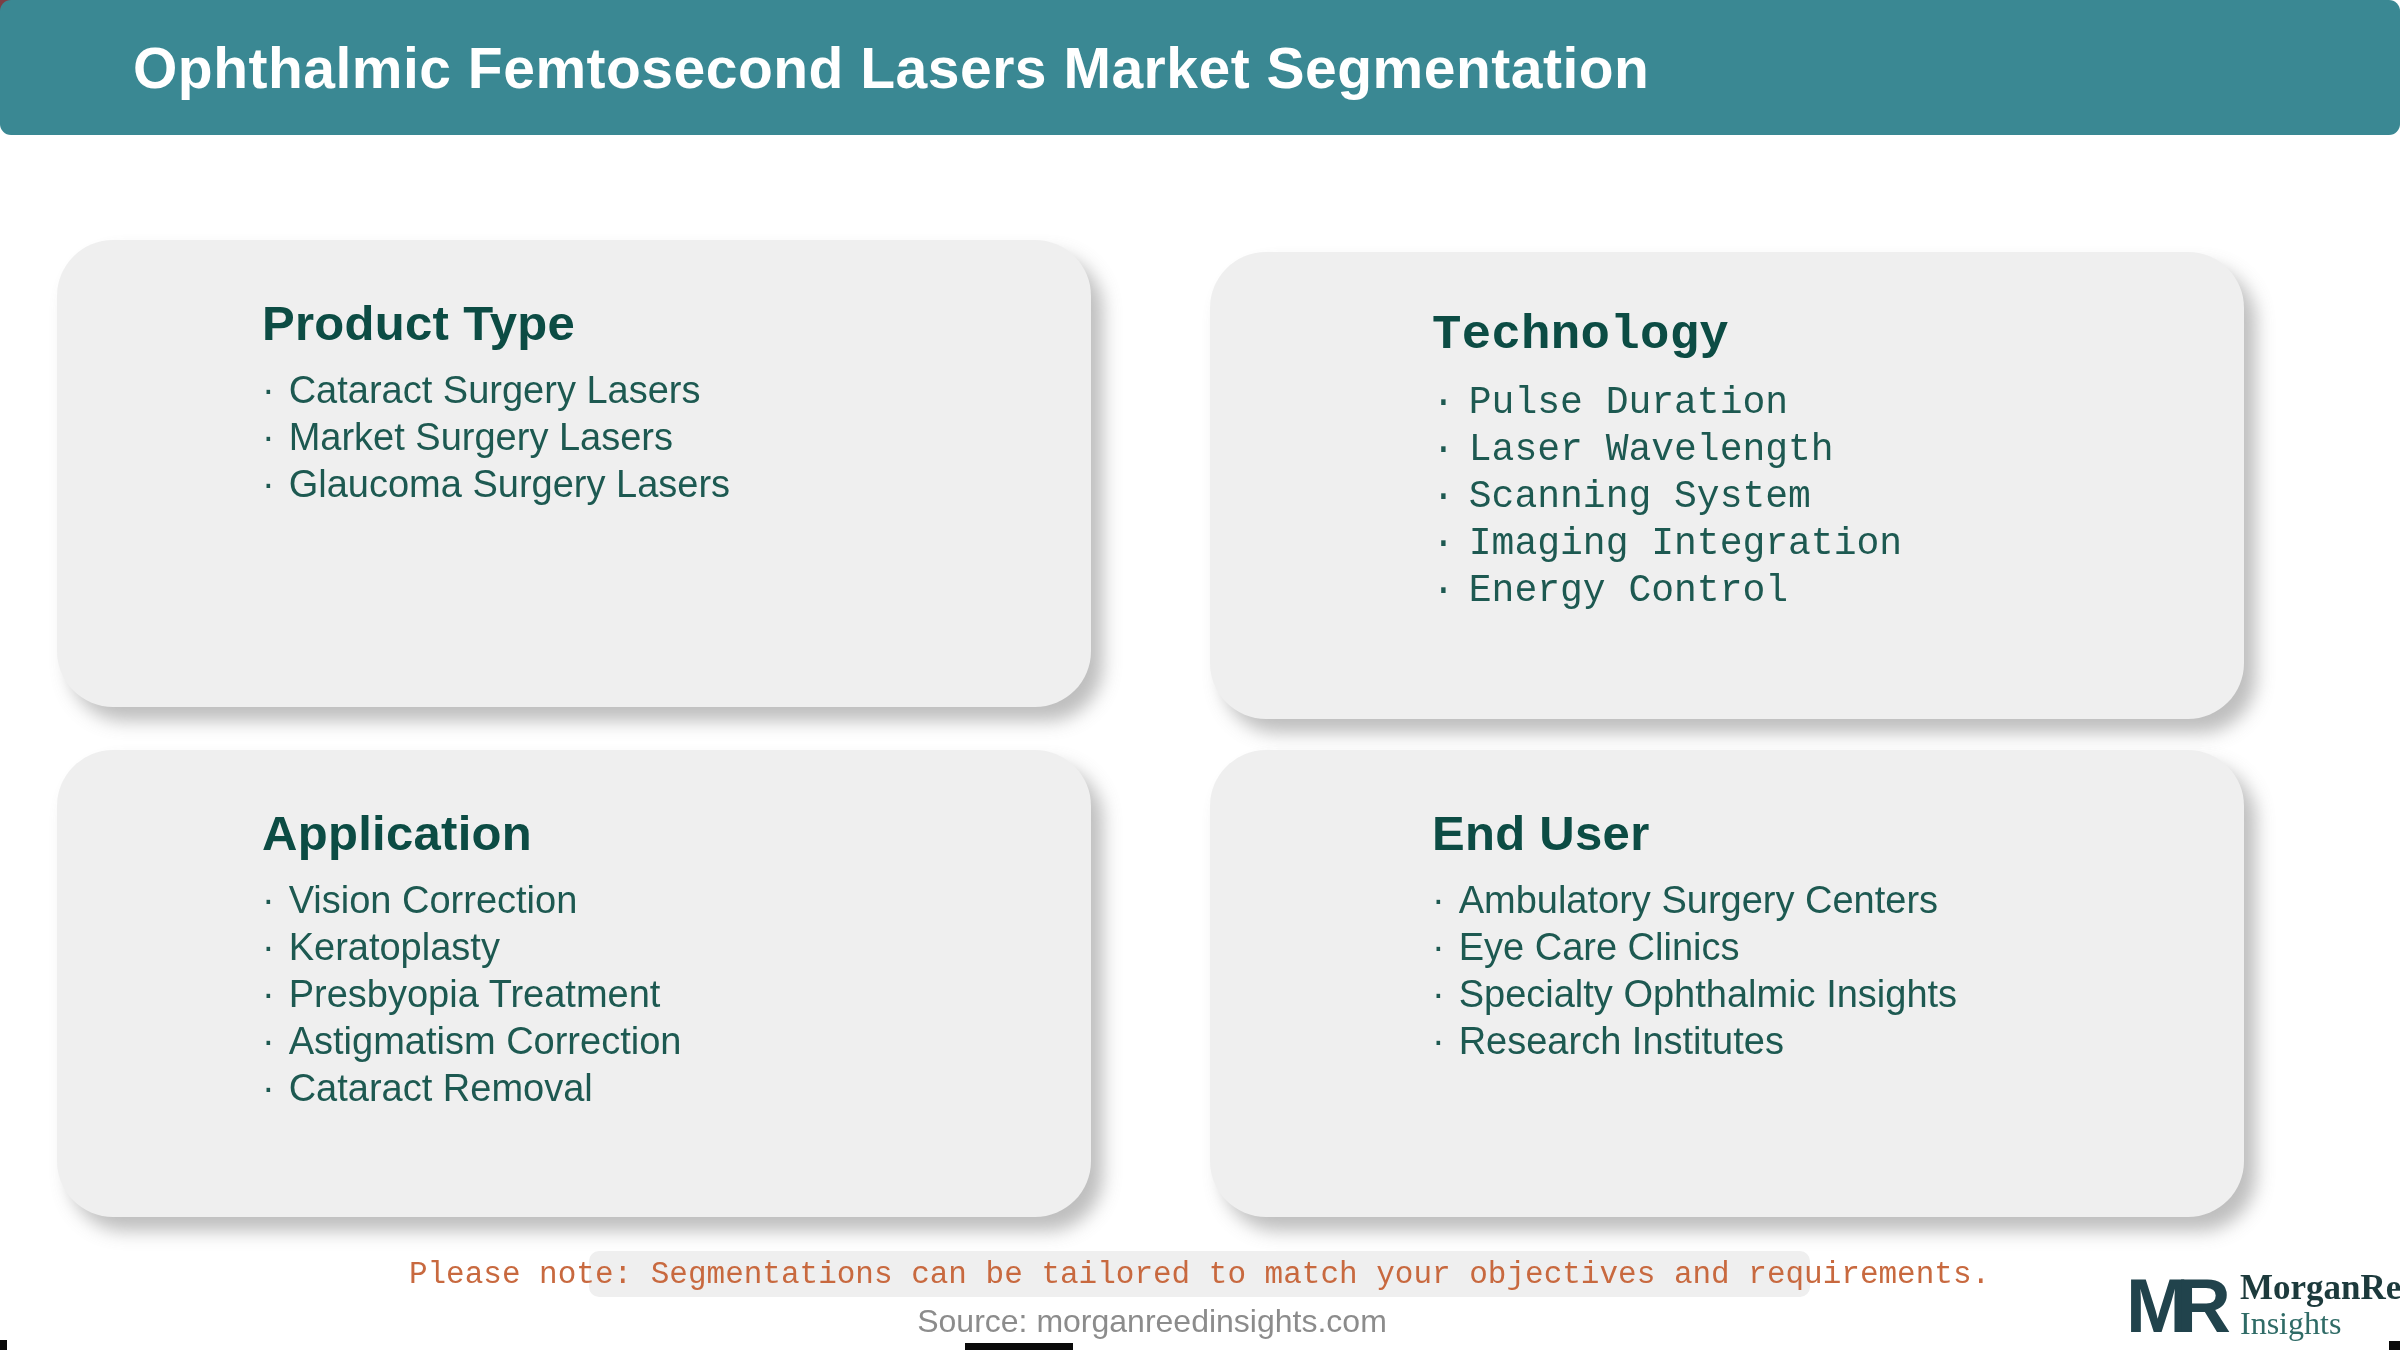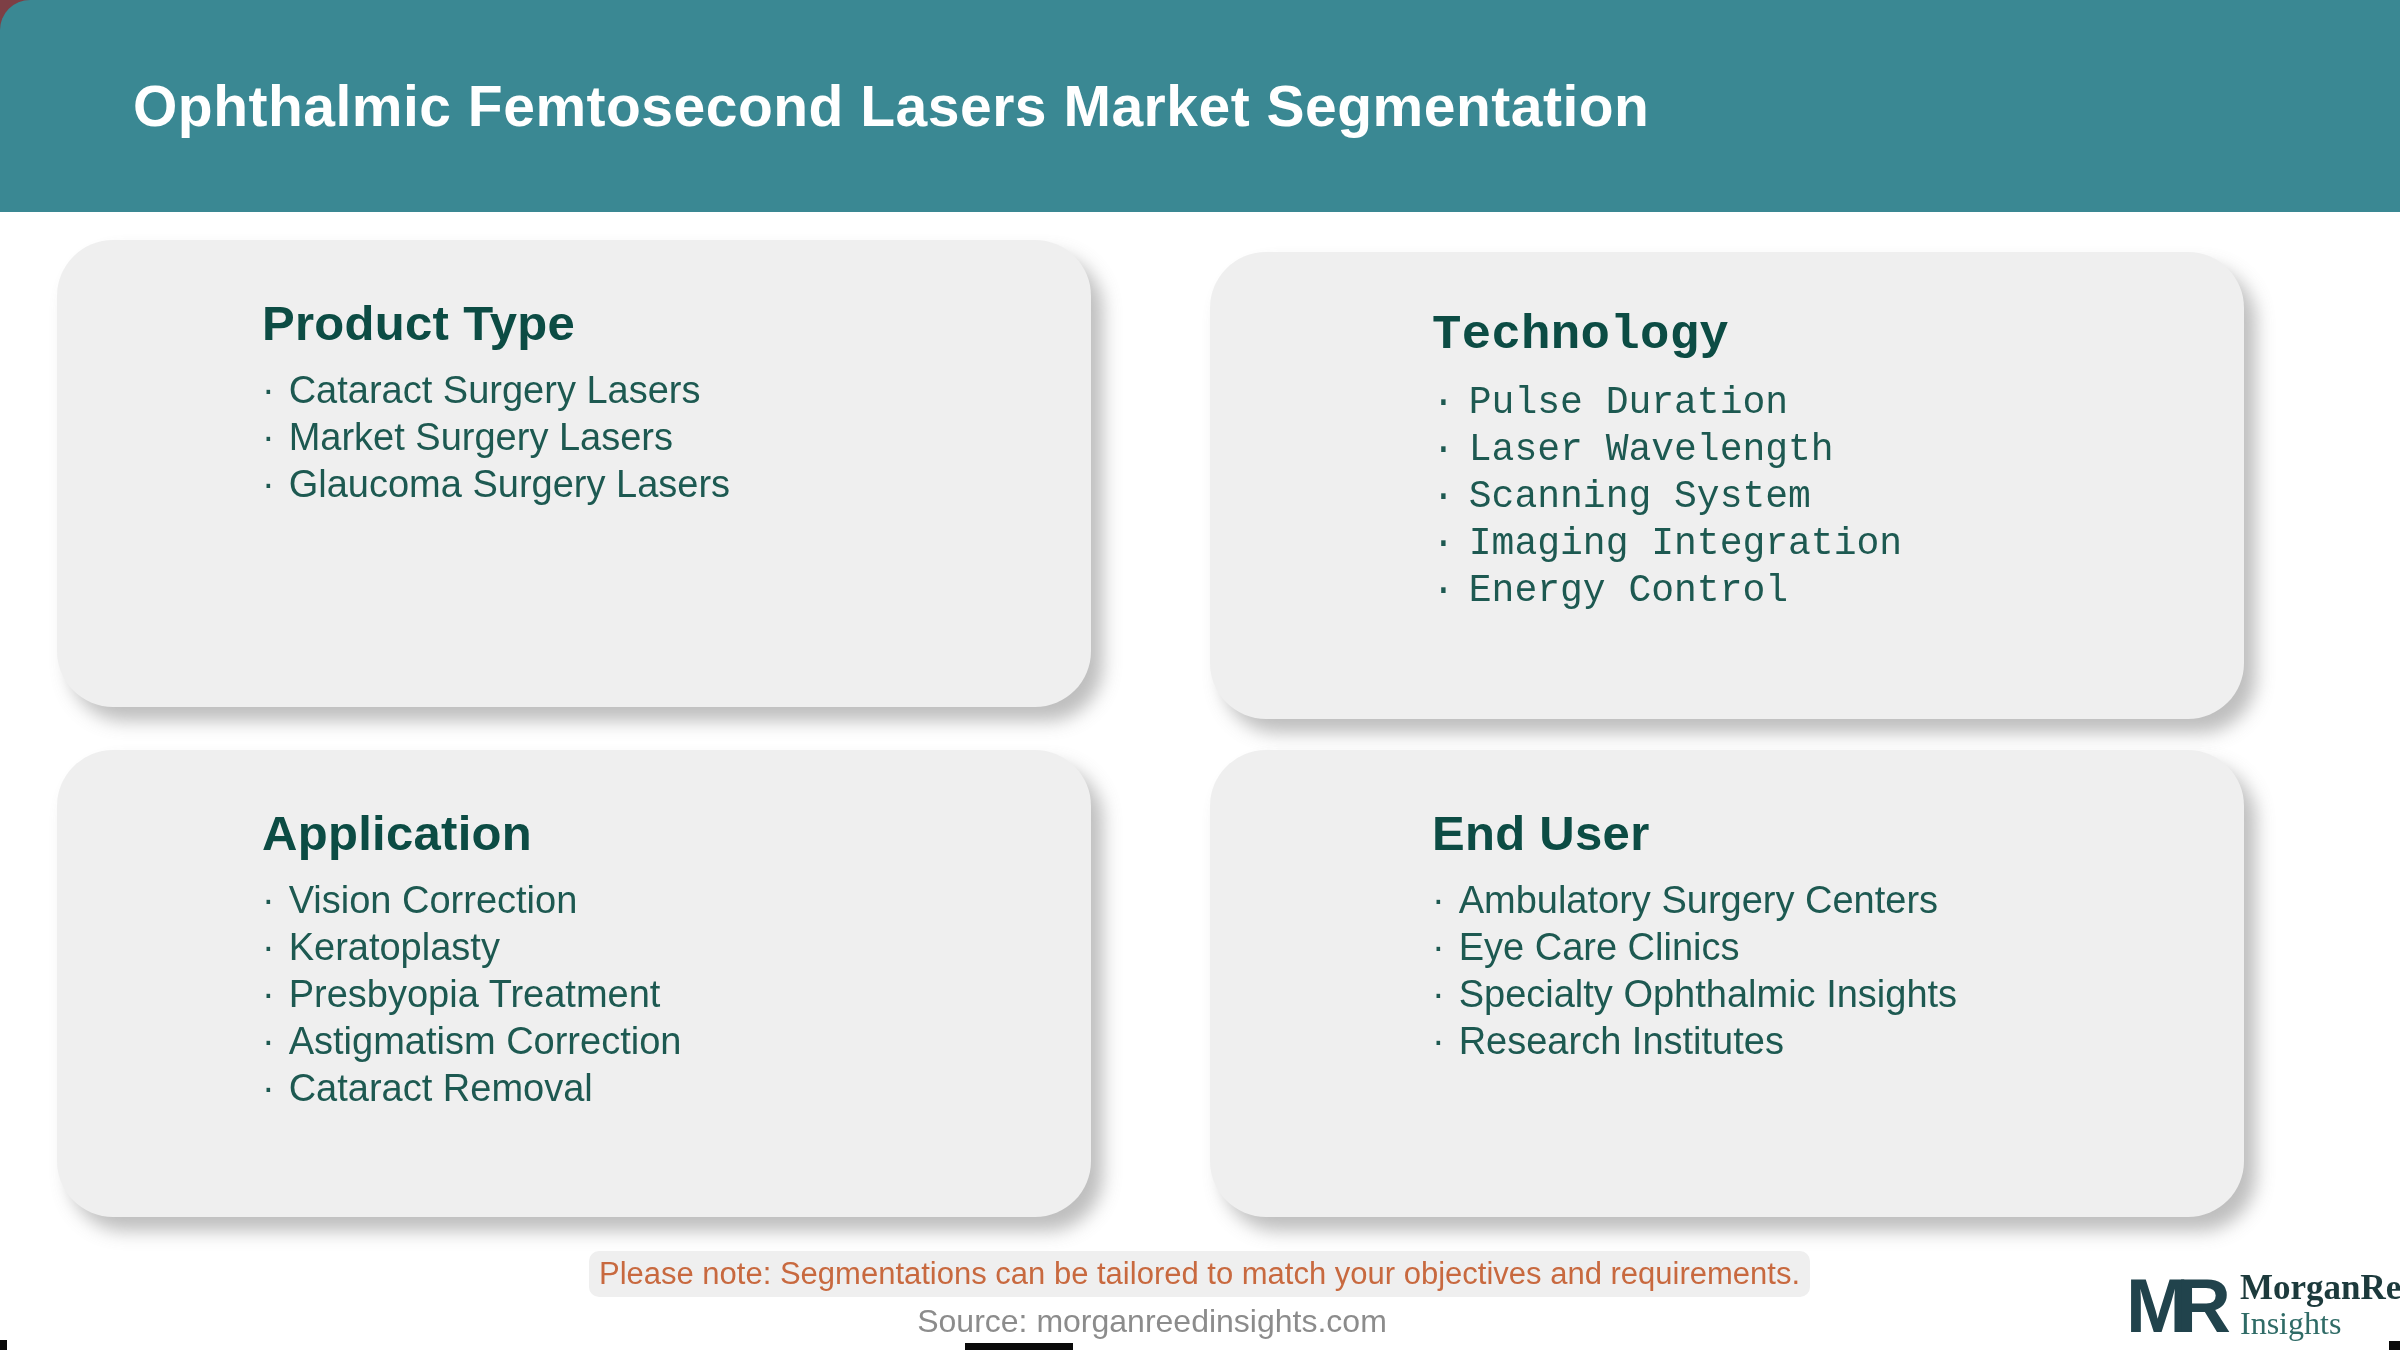--- a/index.html
+++ b/index.html
@@ -6,22 +6,22 @@
   .stage{
     position:relative;width:2400px;height:1350px;overflow:hidden;background:#ffffff;
     font-family:"Liberation Sans","DejaVu Sans",sans-serif;
   }
   
   .corner-accent{
     position:absolute;left:-6px;top:-6px;width:40px;height:60px;
     background:#7d3f45;border-radius:10px;
   }
   .header{
-    position:absolute;left:0;top:0;width:2400px;height:212px;
-    background:#3a8893;border-top-left-radius:30px;
+    position:absolute;left:0;top:0;width:2400px;height:135px;
+    background:#3a8893;border-top-left-radius:30px;border-radius:11px;
   }
   .header h1{
     margin:0;position:absolute;left:133px;top:50%;transform:translateY(-50%);
     color:#ffffff;font-size:57px;font-weight:bold;letter-spacing:0.5px;white-space:nowrap;
   }
   
   .card{
     position:absolute;width:1034px;height:467px;background:#efefef;
     border-radius:56px;
     box-shadow:12px 14px 18px rgba(110,110,110,0.45);
@@ -36,21 +36,21 @@
   }
   .card ul{
     list-style:none;margin:16px 0 0 0;padding:0;
     color:#1d5951;font-size:38px;line-height:47px;
   }
   .card ul li::before{content:"\00B7";margin-right:14px;}
   
   .note-box{
     position:absolute;left:589px;top:1251px;width:1221px;height:46px;
     background:#efefef;border-radius:10px;
-    display:flex;align-items:center;justify-content:center;
+    display:flex;align-items:center;justify-content:center;font-family:Liberation Mono, monospace;
   }
   .note-box span{color:#c8693f;font-size:31px;white-space:nowrap;}
   .source-line{
     position:absolute;left:0;top:1303px;width:2304px;text-align:center;
     color:#8c8c8c;font-size:32px;
   }
   
   .logo{position:absolute;left:2130px;top:1264px;display:flex;align-items:center;}
   .logo svg{display:block;}
   .logo-text{margin-left:10px;font-family:"Liberation Serif","DejaVu Serif",serif;line-height:1.0;}

